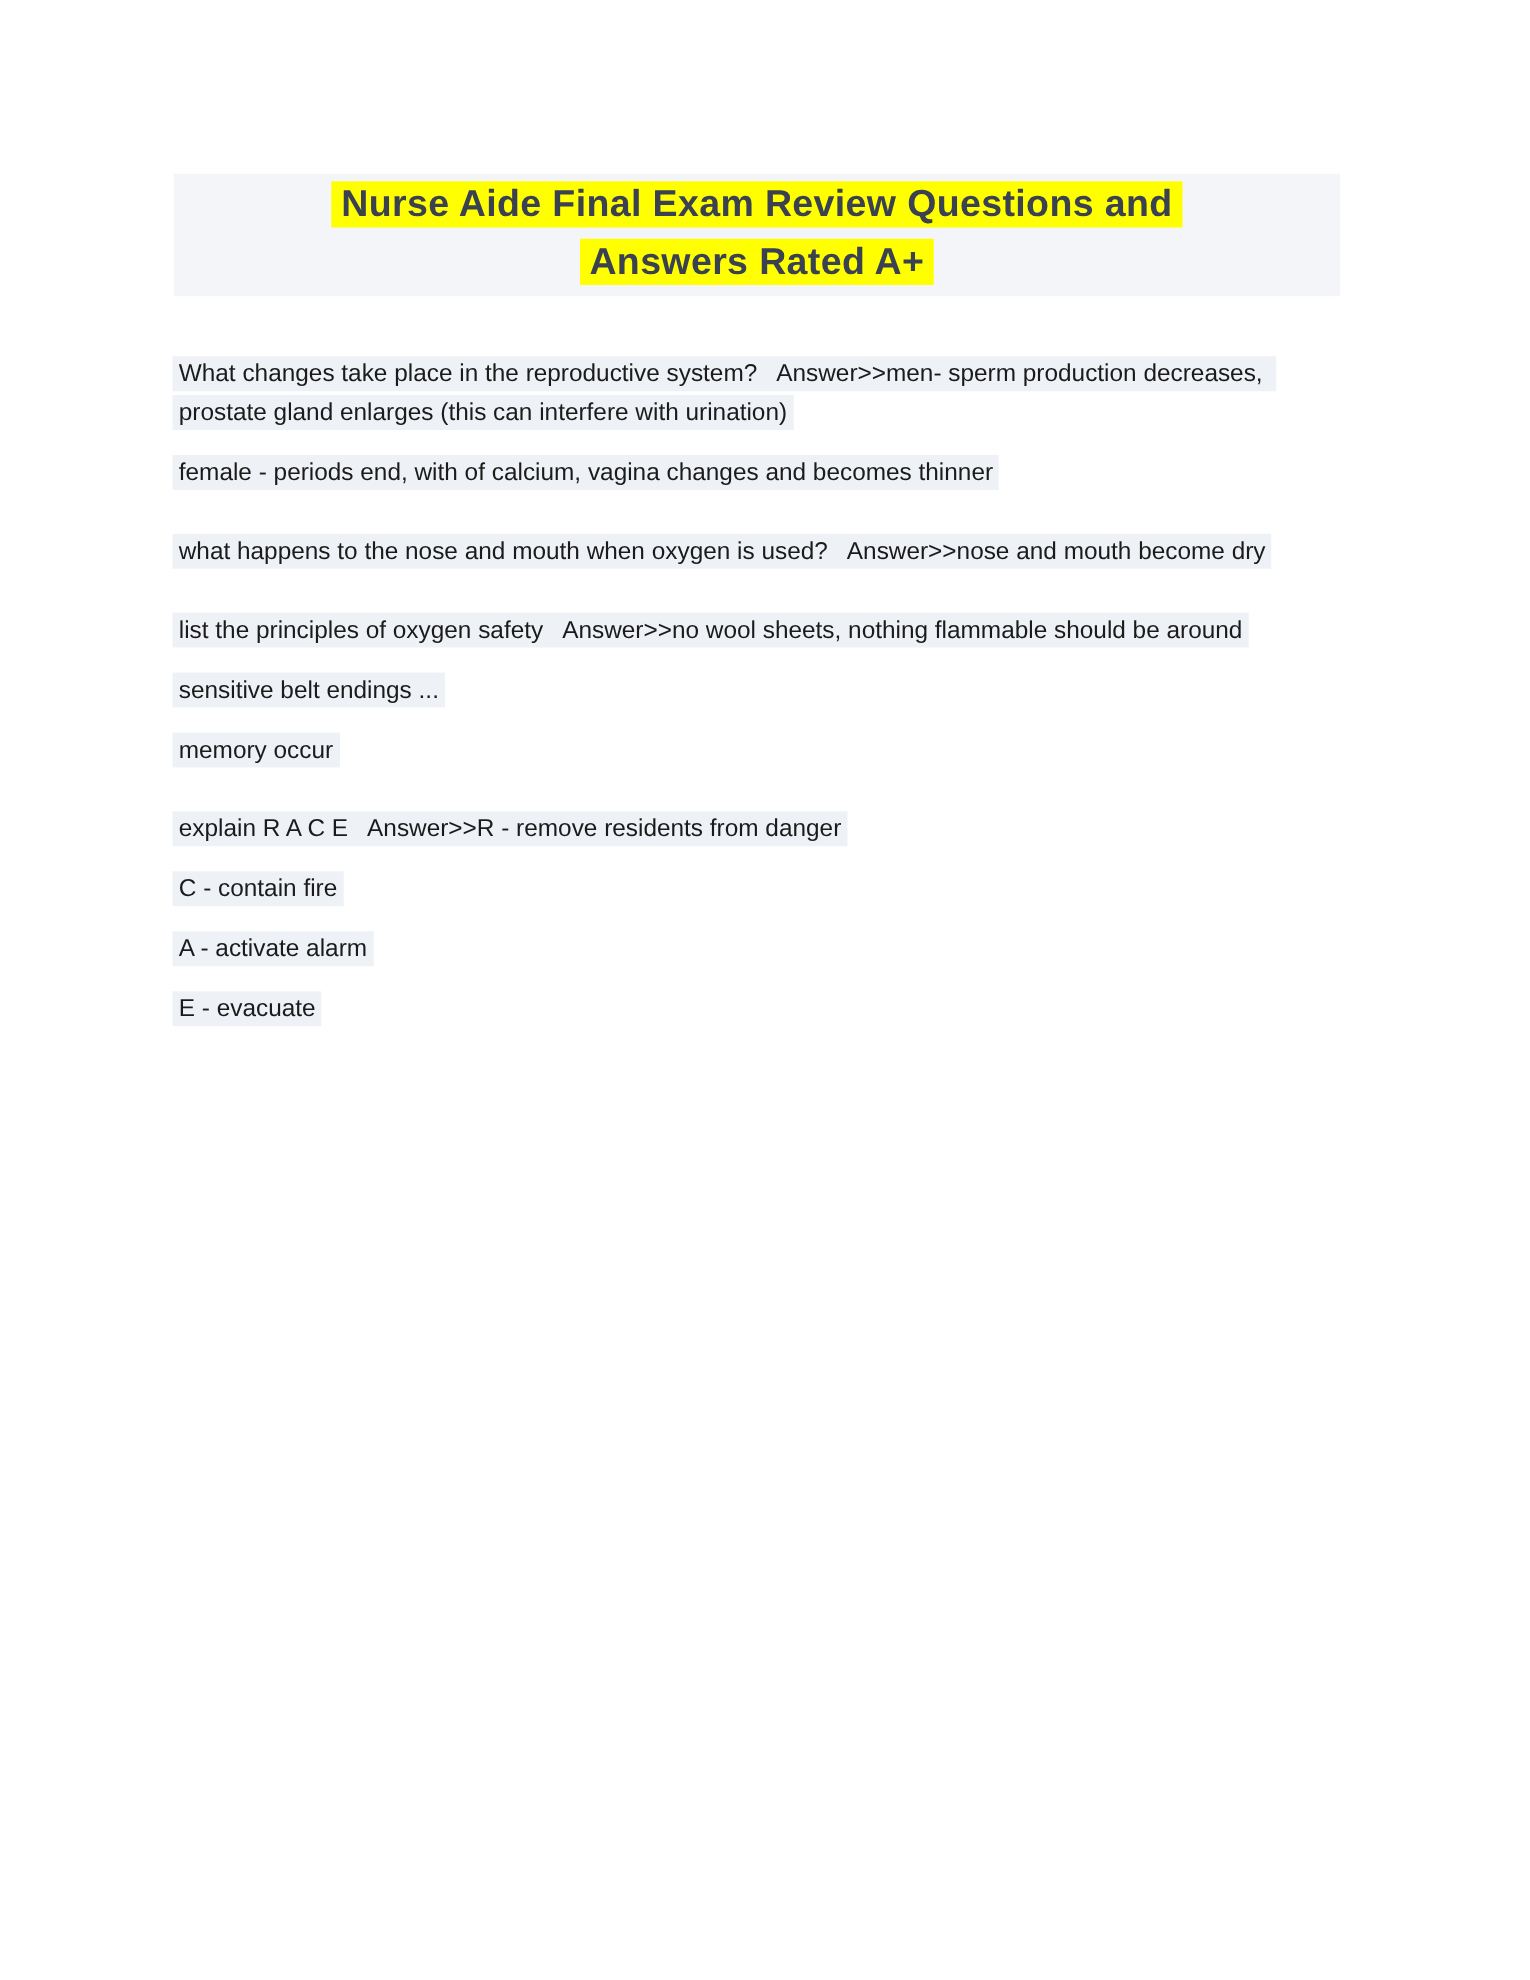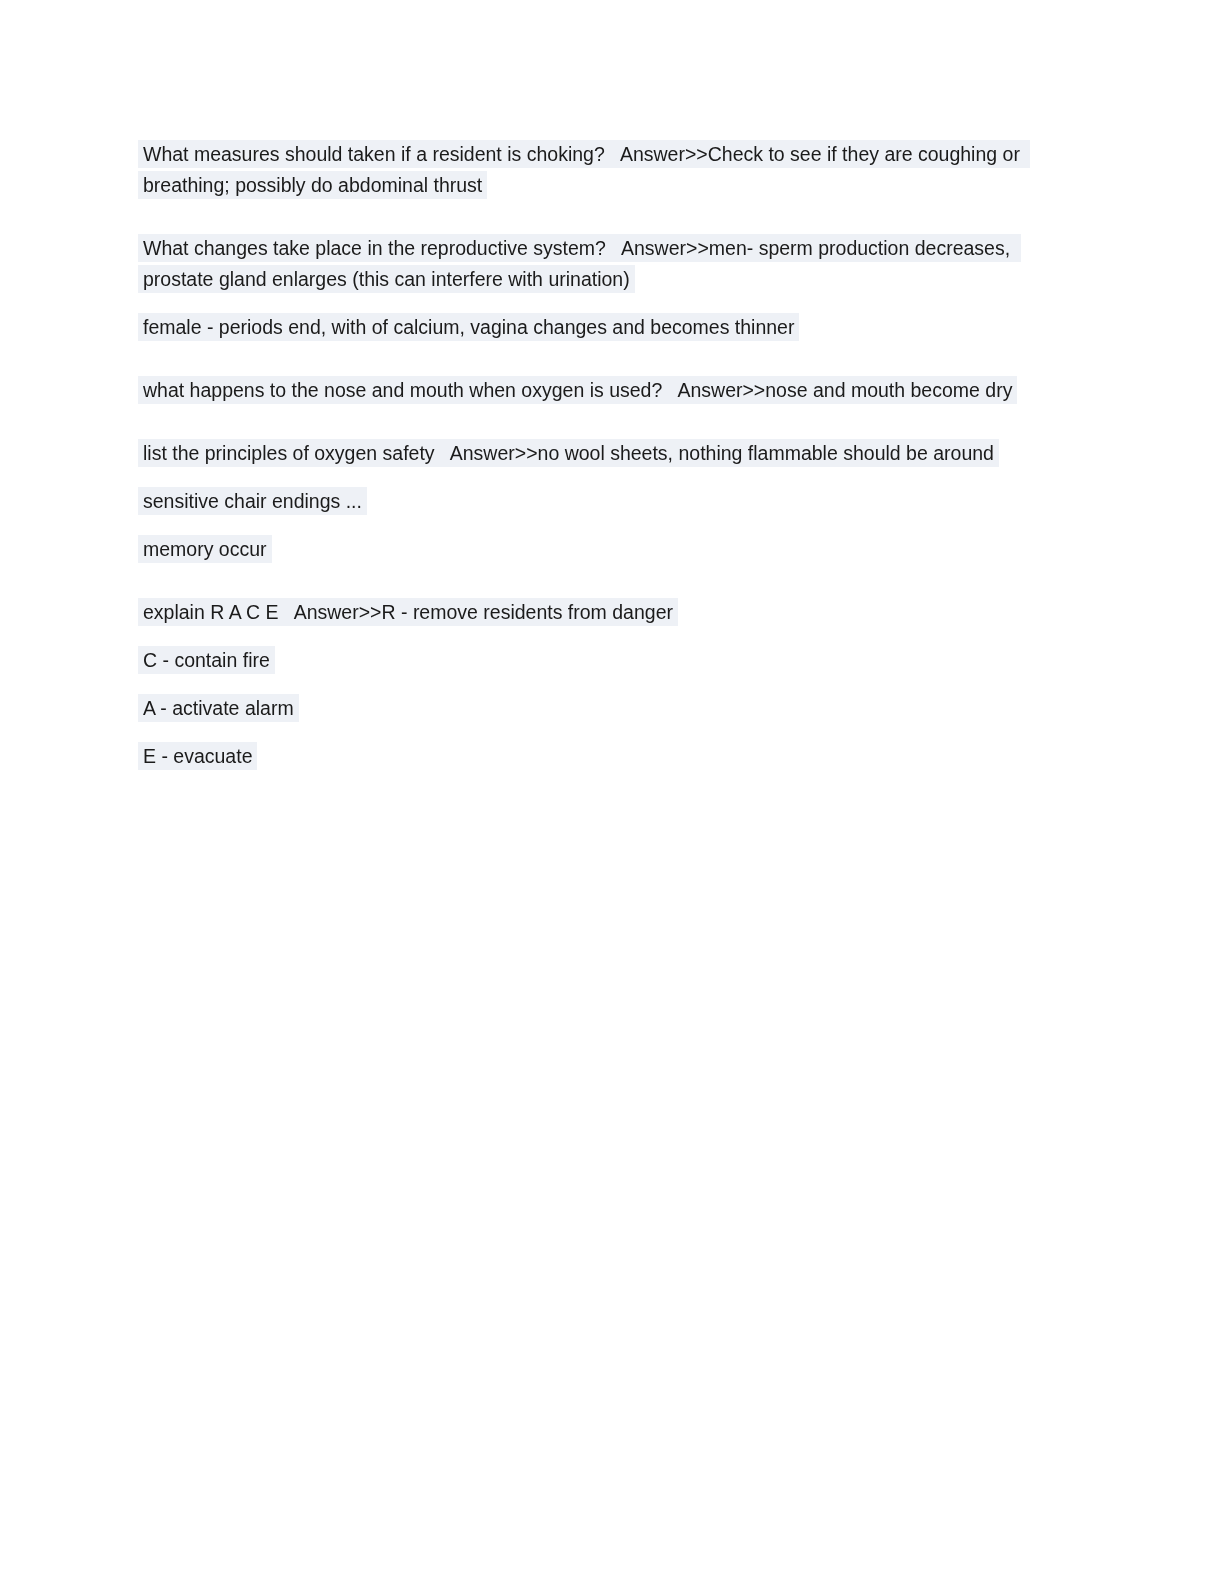--- a/index.html
+++ b/index.html
@@ -58,28 +58,33 @@
     margin-left: -5px;
     -webkit-box-decoration-break: clone;
     box-decoration-break: clone;
   }
 </style>
 </head>
 <body>
 
 <div class="page">
 
+  <div class="title-band">
+    <div class="title-text">
+      <span class="hl-yellow">Nurse Aide Final Exam Review Questions and</span><br>
+      <span class="hl-yellow">Answers Rated A+</span>
+    </div>
+  </div>
 
   <div class="doc-body">
-    <p><span class="hl-gray">What measures should taken if a resident is choking?   Answer&gt;&gt;Check to see if they are coughing or breathing; possibly do abdominal thrust</span></p>
     <p class="block-start"><span class="hl-gray">What changes take place in the reproductive system?   Answer&gt;&gt;men- sperm production decreases, prostate gland enlarges (this can interfere with urination)</span></p>
     <p><span class="hl-gray">female - periods end, with of calcium, vagina changes and becomes thinner</span></p>
     <p class="block-start"><span class="hl-gray">what happens to the nose and mouth when oxygen is used?   Answer&gt;&gt;nose and mouth become dry</span></p>
     <p class="block-start"><span class="hl-gray">list the principles of oxygen safety   Answer&gt;&gt;no wool sheets, nothing flammable should be around</span></p>
-    <p><span class="hl-gray">sensitive chair endings ...</span></p>
+    <p><span class="hl-gray">sensitive belt endings ...</span></p>
     <p><span class="hl-gray">memory occur</span></p>
     <p class="block-start"><span class="hl-gray">explain R A C E   Answer&gt;&gt;R - remove residents from danger</span></p>
     <p><span class="hl-gray">C - contain fire</span></p>
     <p><span class="hl-gray">A - activate alarm</span></p>
     <p><span class="hl-gray">E - evacuate</span></p>
   </div>
 
 </div>
 
 </body></html>

